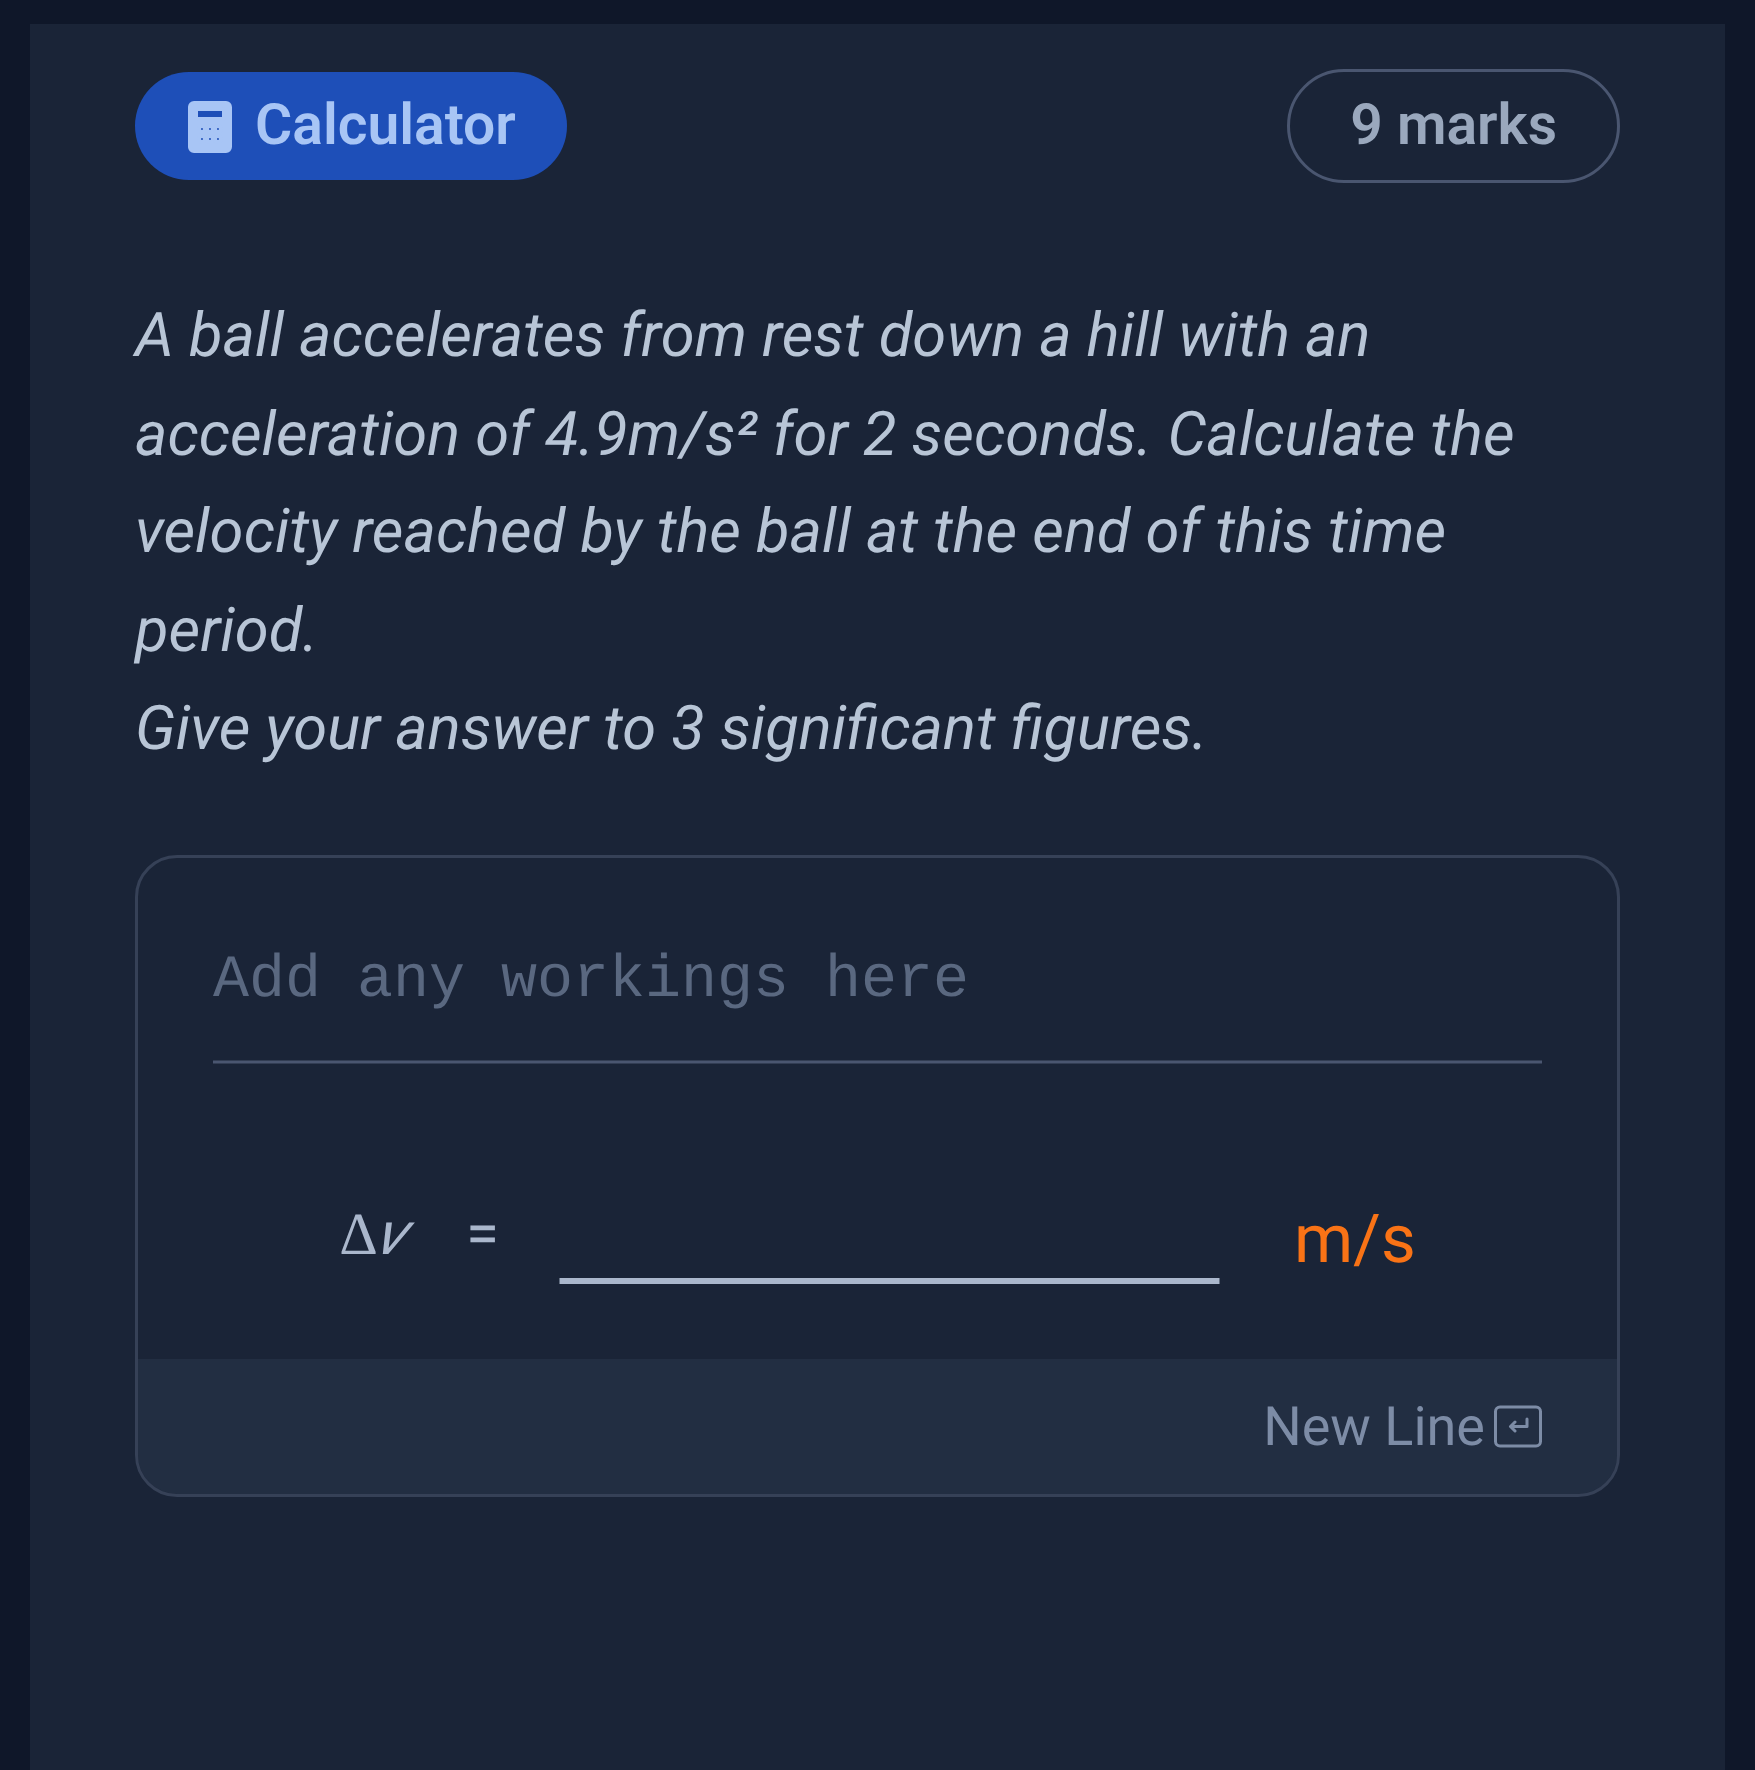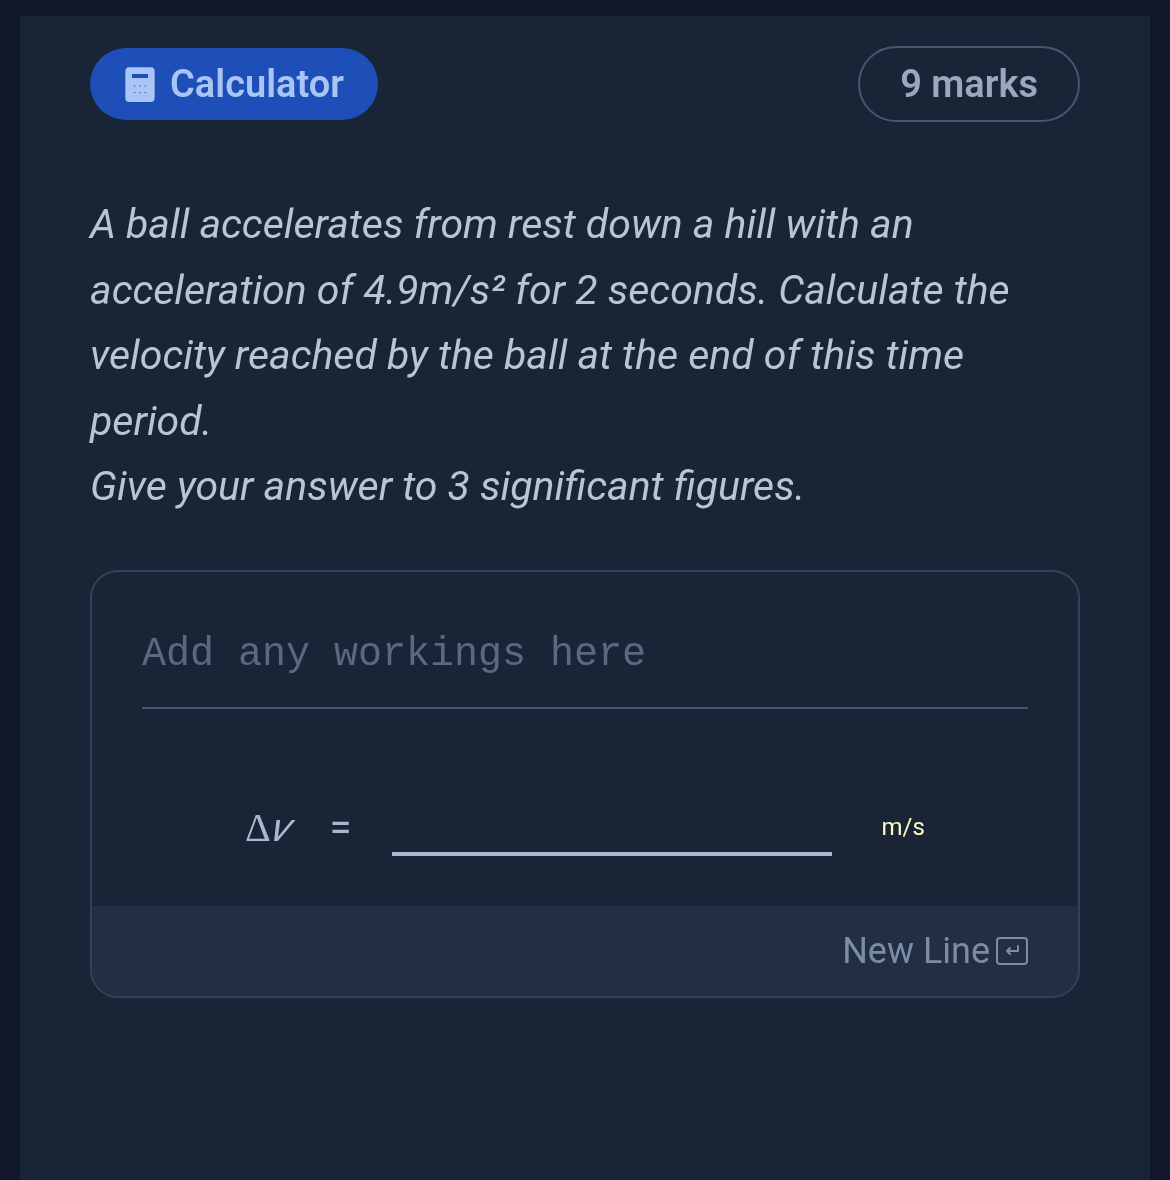--- a/index.html
+++ b/index.html
@@ -81,21 +81,20 @@
     color: #5eead4;
     padding-bottom: 30px;
     outline: none;
     font-family: Liberation Mono, monospace;
   }
   .workings-input::placeholder {
     color: #5a6880;
   }
   .answer-row {
     display: flex;
-    align-items: center;
     justify-content: center;
     padding: 50px 50px 50px 50px;
     gap: 30px;
   }
   .delta-label {
     font-size: 40px;
     color: #aab7cc;
     font-family: 'Times New Roman', serif;
   }
   .delta-label .delta {
@@ -114,22 +113,22 @@
     border: none;
     border-bottom: 4px solid #aab7cc;
     width: 440px;
     font-size: 40px;
     color: #c5cfdb;
     text-align: center;
     outline: none;
     padding-bottom: 8px;
   }
   .unit-label {
-    font-size: 24px;
-    color: #fef9c3;
+    font-size: 45px;
+    color: #f97316;
     margin-left: 20px;
   }
   .newline-bar {
     background: rgba(60, 75, 100, 0.25);
     padding: 24px 50px;
     display: flex;
     justify-content: flex-end;
     align-items: center;
     gap: 6px;
     font-size: 36px;

